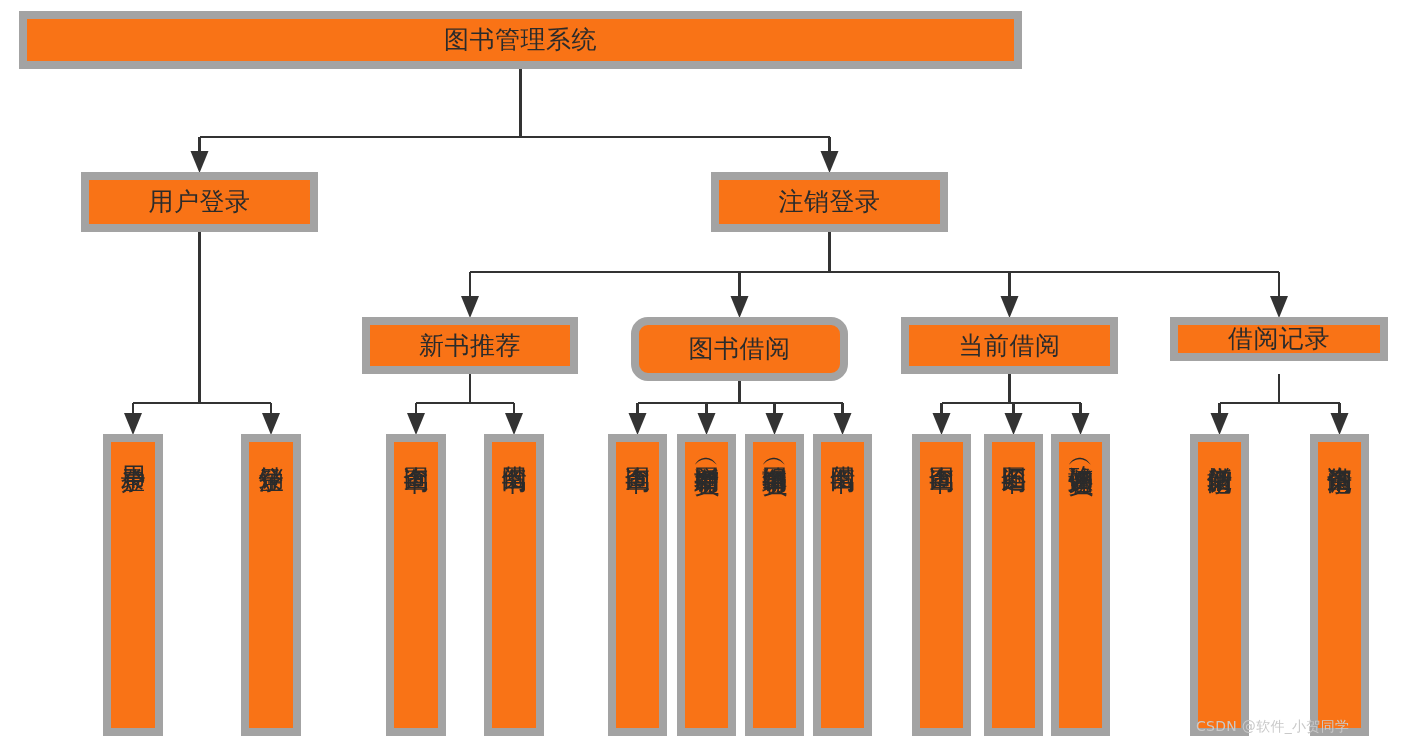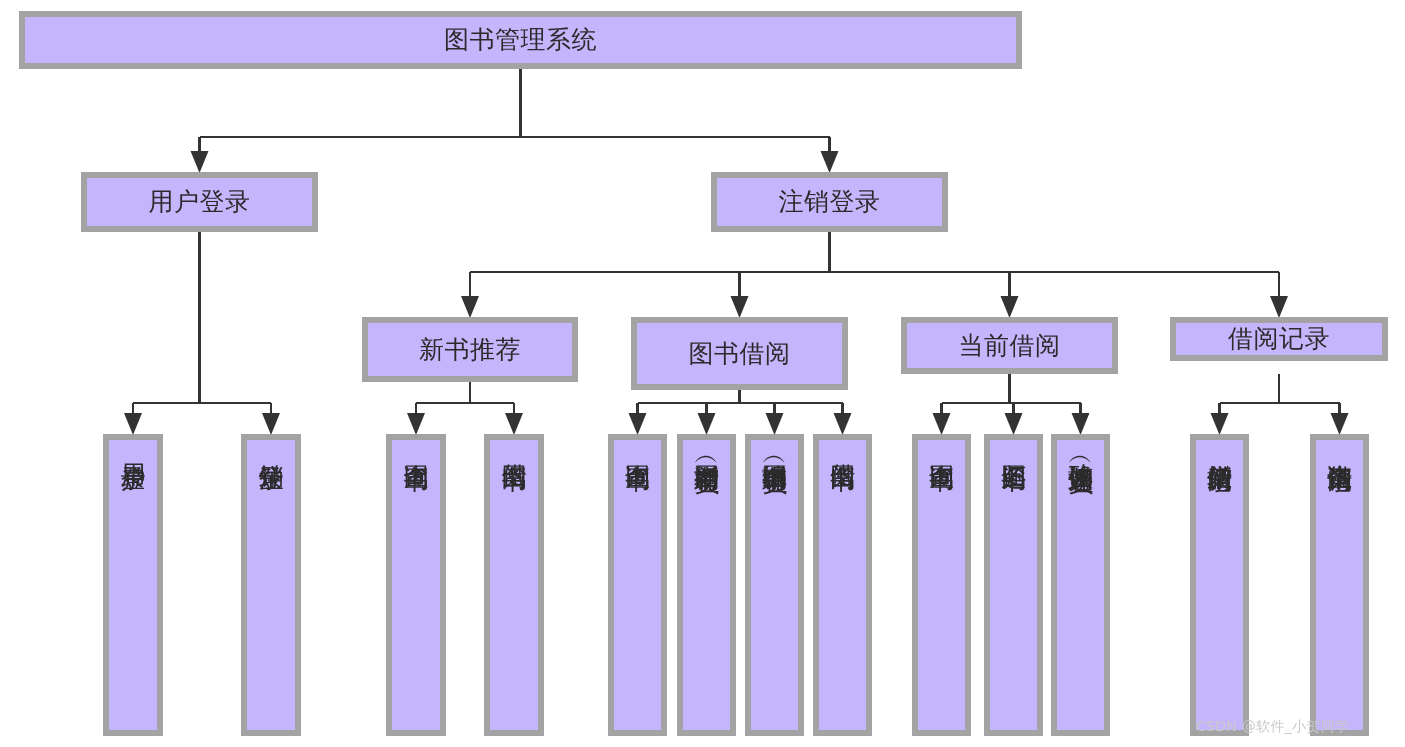--- a/index.html
+++ b/index.html
@@ -18,22 +18,22 @@
   #diagram-root {
     position: absolute;
     left: 0;
     top: 0;
     width: 1405px;
     height: 747px;
   }
   .node-box {
     position: absolute;
     box-sizing: border-box;
-    background: #c4b5fd;
-    border: 6px solid #a3a3a3;
+    background: #f97316;
+    border: 8px solid #a3a3a3;
     display: flex;
     align-items: center;
     justify-content: center;
     overflow: hidden;
   }
   .node-box .node-label {
     color: #2b2b2b;
     text-align: center;
     line-height: 1.18;
     white-space: pre;
@@ -135,24 +135,24 @@
     </svg>
 <div class="node-box horizontal root" style="left: 19px; top: 11px; width: 1003px; height: 58px;">
       <span class="node-label">图书管理系统</span>
     </div>
     <div class="node-box horizontal" style="left: 81px; top: 172px; width: 237px; height: 60px;">
       <span class="node-label">用户登录</span>
     </div>
     <div class="node-box horizontal" style="left: 711px; top: 172px; width: 237px; height: 60px;">
       <span class="node-label">注销登录</span>
     </div>
-    <div class="node-box horizontal" style="left: 362px; top: 317px; width: 216px; height: 65px;">
+    <div class="node-box horizontal" style="left: 362px; top: 317px; width: 216px; height: 57px;">
       <span class="node-label">新书推荐</span>
     </div>
-    <div class="node-box horizontal" style="left: 631px; top: 317px; width: 217px; height: 73px;">
+    <div class="node-box horizontal" style="left: 631px; top: 317px; width: 217px; height: 64px; border-radius: 17px;">
       <span class="node-label">图书借阅</span>
     </div>
     <div class="node-box horizontal" style="left: 901px; top: 317px; width: 217px; height: 57px;">
       <span class="node-label">当前借阅</span>
     </div>
     <div class="node-box horizontal" style="left: 1170px; top: 317px; width: 218px; height: 44px;">
       <span class="node-label">借阅记录</span>
     </div>
     <div class="node-box vertical" style="left: 103px; top: 434px; width: 60px; height: 302px;">
       <span class="node-label">用户登录</span>

